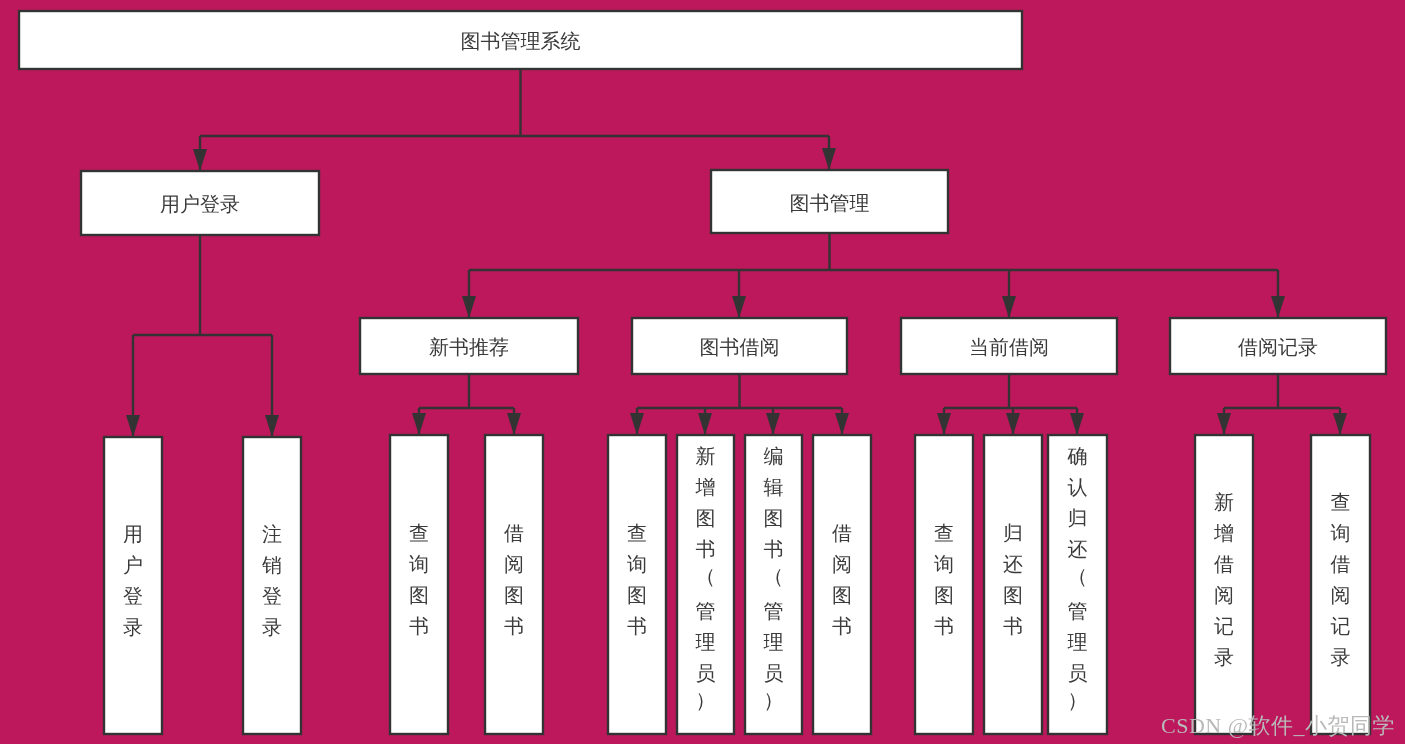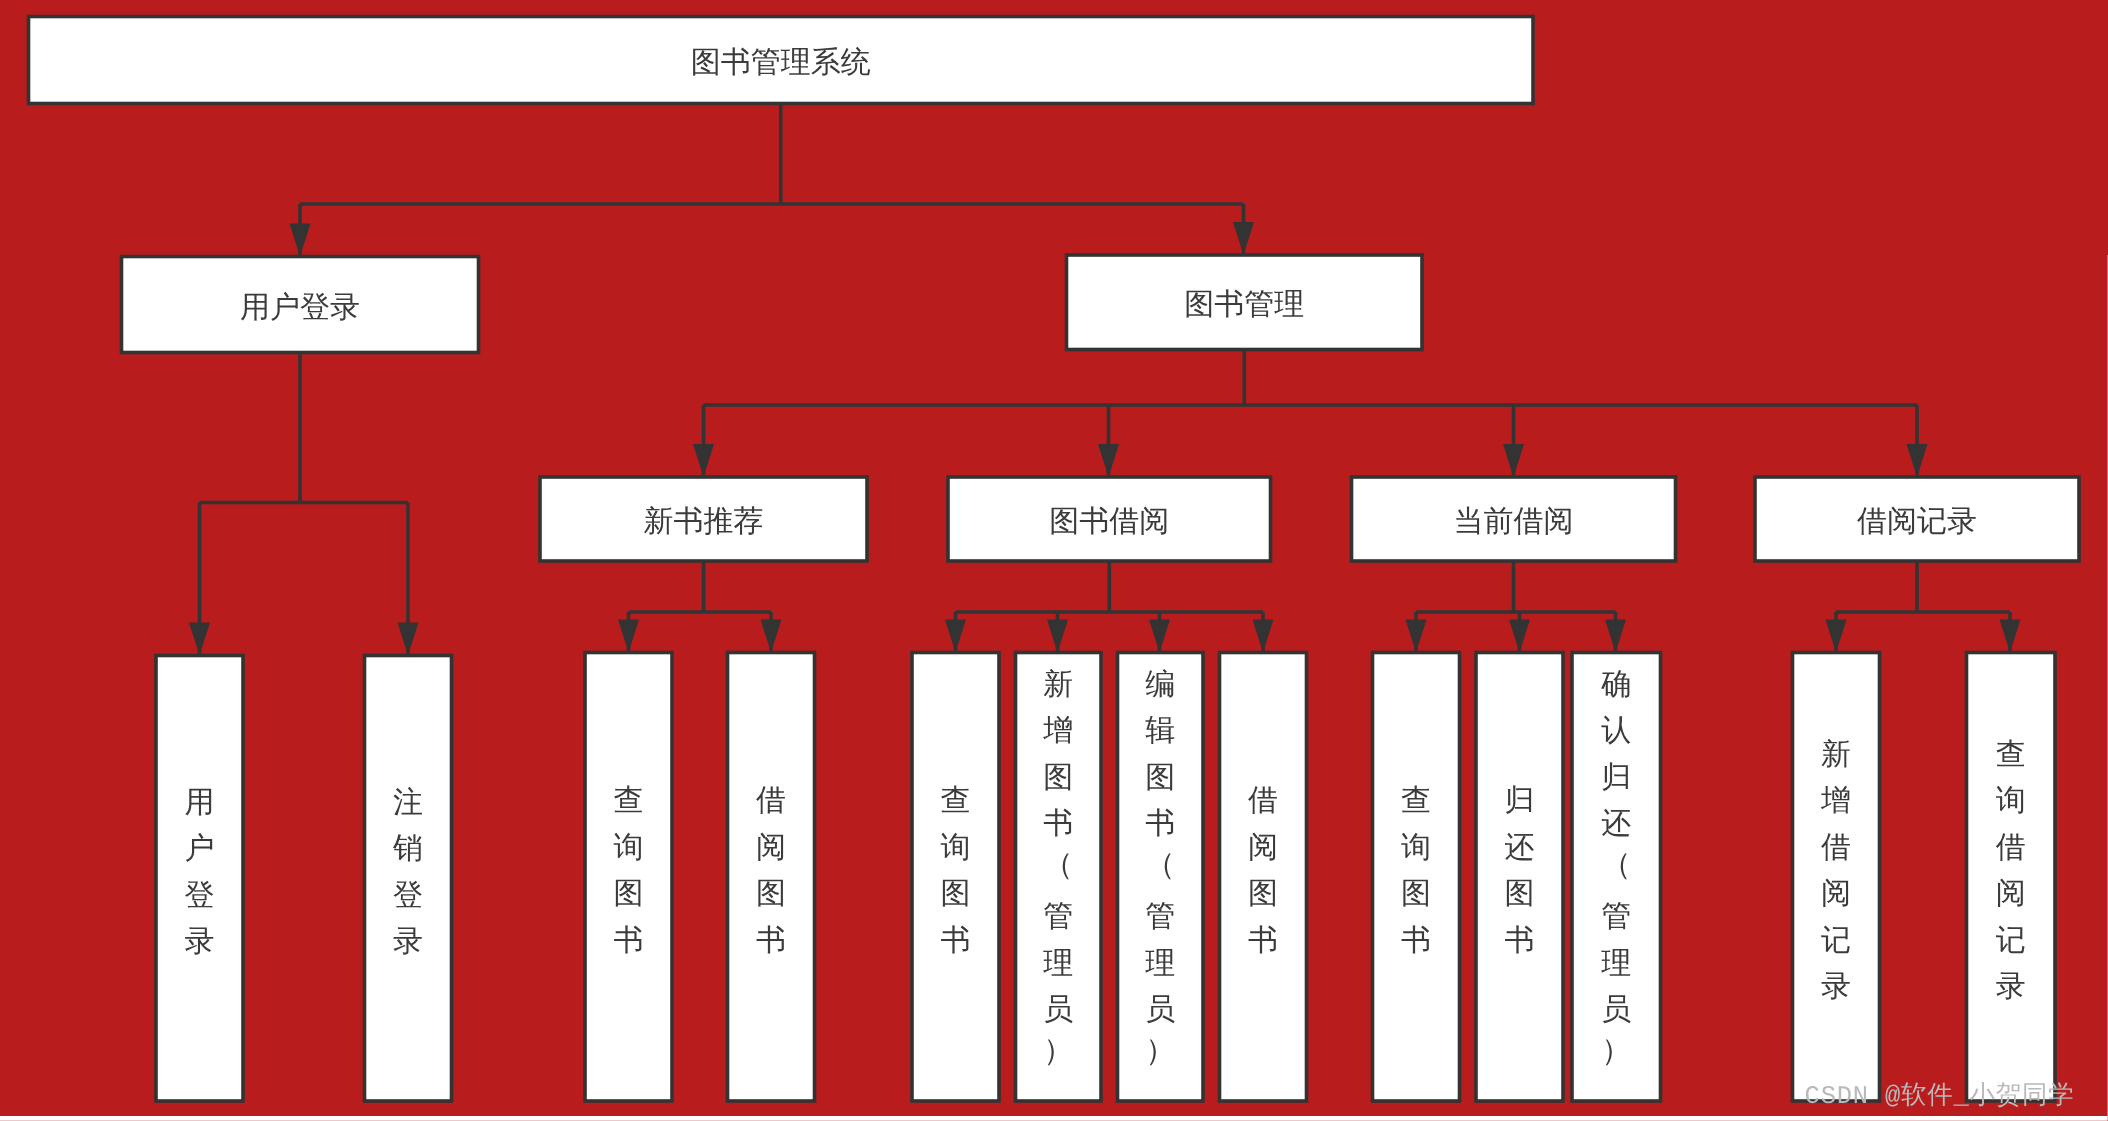--- a/index.html
+++ b/index.html
@@ -11,21 +11,21 @@
   body {
     width: 1405px;
     height: 747px;
     overflow: hidden;
     font-family: "DejaVu Sans", "Liberation Sans", sans-serif;
   }
   #diagram-root {
     position: relative;
     width: 1405px;
     height: 744px;
-    background: #b91c1c;
+    background: #be185d;
   }
   svg.diagram-canvas {
     position: absolute;
     top: 0;
     left: 0;
     width: 1405px;
     height: 747px;
     display: block;
   }
   .node-box {
@@ -51,25 +51,25 @@
     dominant-baseline: central;
   }
   .node-label-vertical {
     fill: #3b3b3b;
     font-family: "DejaVu Sans", "Liberation Sans", sans-serif;
     font-size: 20px;
     text-anchor: middle;
   }
   .watermark-text {
     position: absolute;
-    right: 22px;
+    right: 10px;
     bottom: 3px;
     color: #b9b9b9;
-    font-size: 17px;
-    font-family: Liberation Mono, monospace;
+    font-size: 22px;
+    font-family: Liberation Serif, serif;
     white-space: nowrap;
     letter-spacing: 0.5px;
     pointer-events: none;
   }
 </style>
 </head>
 <body>
 
 <div id="diagram-root">
   <svg class="diagram-canvas" viewBox="0 0 1405 747">

